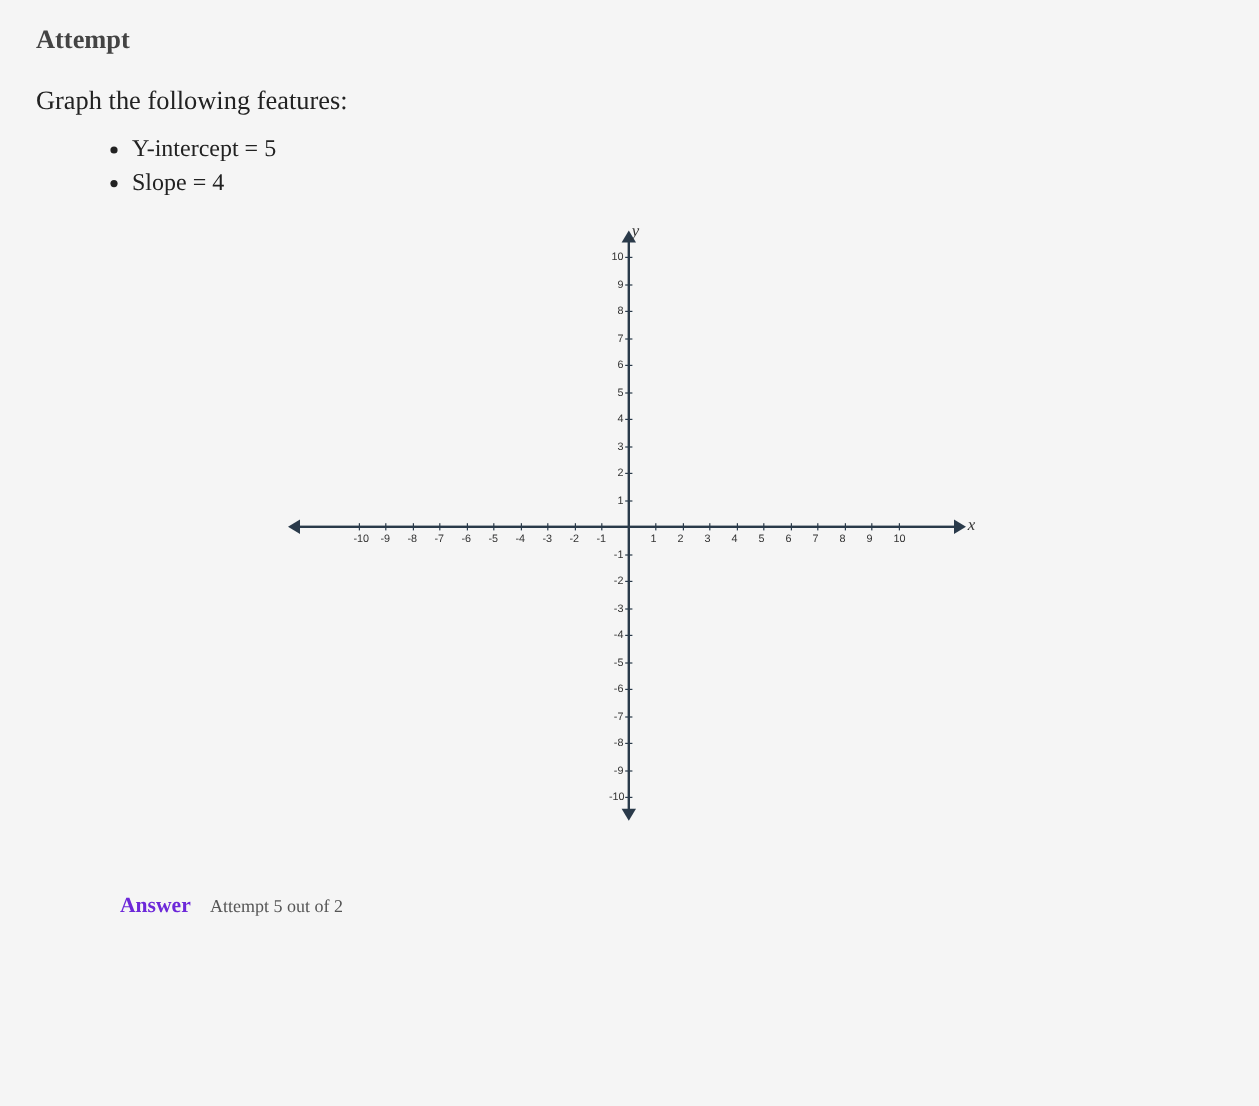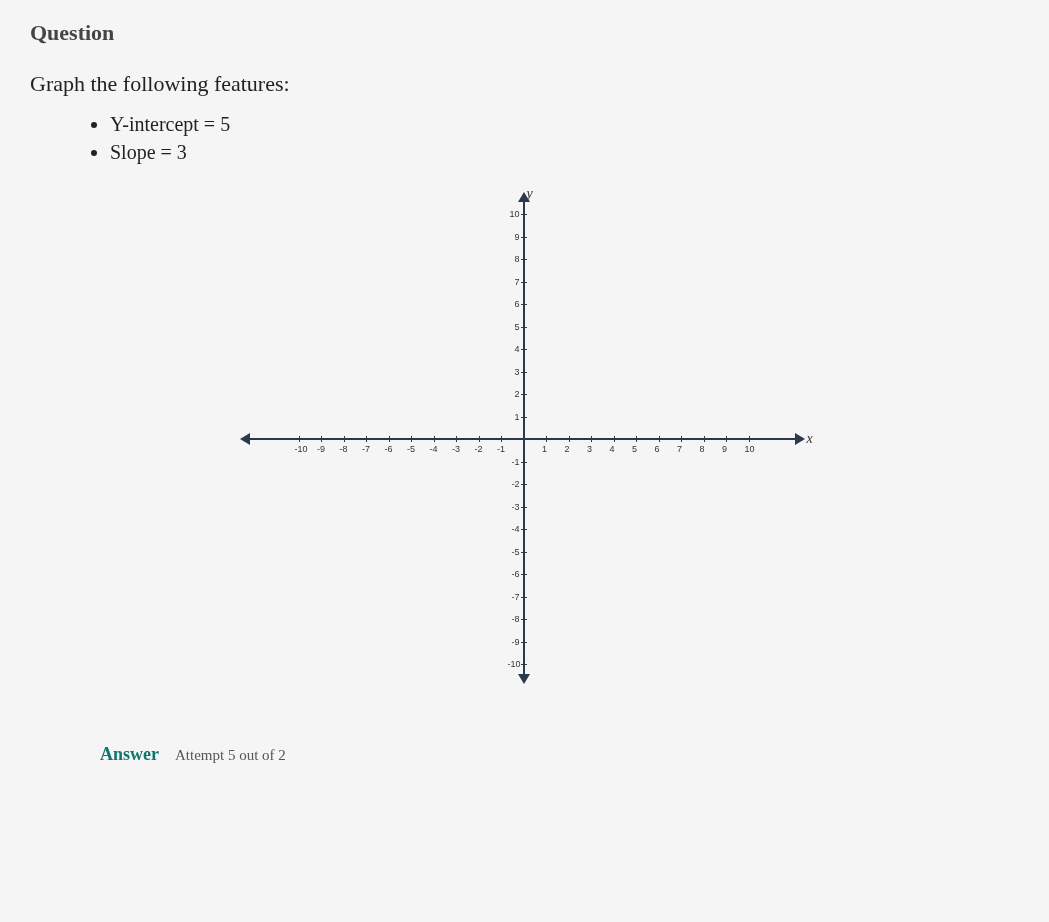--- a/index.html
+++ b/index.html
@@ -136,21 +136,21 @@
       left: 562px;
       top: 237px;
     }
     .answer-section {
       margin-top: 60px;
       margin-left: 70px;
     }
     .answer-label {
       font-weight: bold;
       font-size: 18px;
-      color: #0f766e;
+      color: #6d28d9;
       display: inline;
     }
     .attempt-text {
       font-size: 15px;
       color: #555;
       margin-left: 12px;
     }
     .submit-button {
       display: inline-block;
       background: #2169d4;
@@ -160,27 +160,27 @@
       font-family: Arial, sans-serif;
       border: none;
       cursor: pointer;
       margin-top: 35px;
       box-shadow: 2px 2px 4px rgba(0,0,0,0.2);
     }
   </style>
 </head>
 <body>
 
-<div class="question-header">Question</div>
+<div class="question-header">Attempt</div>
 
 <div class="instruction">Graph the following features:</div>
 
 <ul class="features-list">
   <li>Y-intercept = 5</li>
-  <li>Slope = 3</li>
+  <li>Slope = 4</li>
 </ul>
 
 <div class="graph-container">
   <div class="graph">
     <div class="axis x-axis"></div>
     <div class="axis y-axis"></div>
     <div class="arrow arrow-right"></div>
     <div class="arrow arrow-left"></div>
     <div class="arrow arrow-up"></div>
     <div class="arrow arrow-down"></div>

